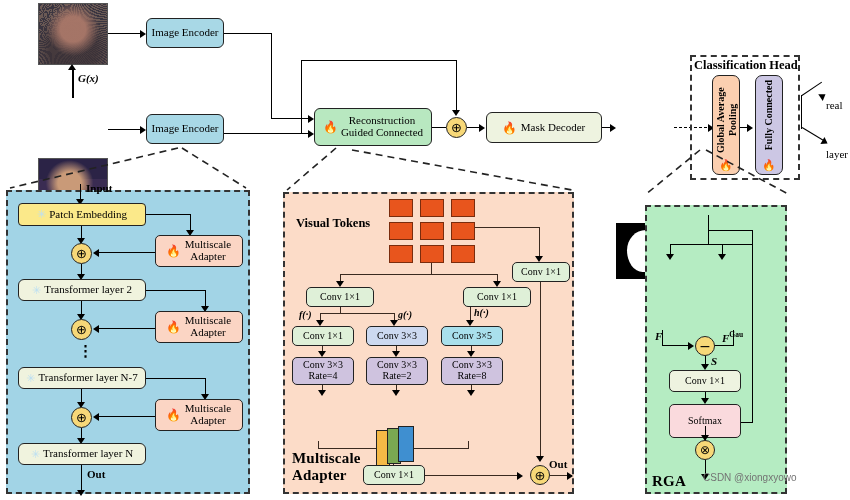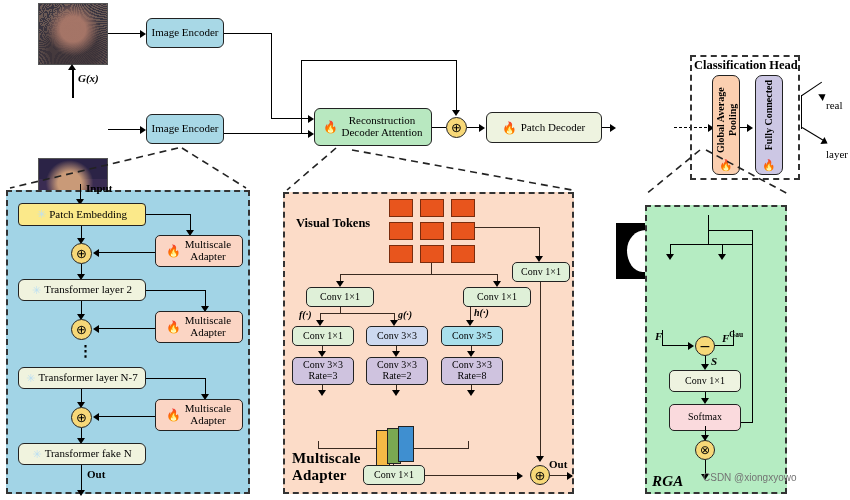--- a/index.html
+++ b/index.html
@@ -123,34 +123,34 @@
 
   <div class="abs ln lnv" style="left:301px;top:60px;height:73px;"></div>
   <div class="abs ln lnh" style="left:301px;top:60px;width:156px;"></div>
   <div class="abs ln lnv" style="left:456px;top:60px;height:52px;"></div>
   <div class="abs arrow ar-d" style="left:452px;top:110px;"></div>
 
   <div class="abs node n-green" style="left:314px;top:108px;width:118px;height:38px;">
     <span class="flame">🔥</span>
     <span style="text-align:center;">
       <span>Reconstruction</span><br>
-      <span>Decoder Attention</span>
+      <span>Guided Connected</span>
     </span>
   </div>
 
   <div class="abs ln lnh" style="left:432px;top:127px;width:14px;"></div>
   <div class="abs circ" style="left:446px;top:117px;width:21px;height:21px;">
     <span>⊕</span>
   </div>
 
   <div class="abs ln lnh" style="left:467px;top:127px;width:16px;"></div>
   <div class="abs arrow ar-r" style="left:479px;top:124px;"></div>
   <div class="abs node n-lgreen" style="left:486px;top:112px;width:116px;height:31px;">
     <span class="flame">🔥</span>
-    <span>Patch Decoder</span>
+    <span>Mask Decoder</span>
   </div>
 
   <div class="abs ln lnh" style="left:602px;top:127px;width:12px;"></div>
   <div class="abs arrow ar-r" style="left:610px;top:124px;"></div>
   <div class="abs maskbox" style="left:616px;top:99px;width:58px;height:56px;">
     <div class="maskblob"></div>
   </div>
 
   <div class="abs dash-h" style="left:674px;top:127px;width:38px;"></div>
   <div class="abs arrow ar-r" style="left:708px;top:124px;"></div>
@@ -280,21 +280,21 @@
     </span>
   </div>
   <div class="abs ln lnh" style="left:99px;top:416px;width:56px;"></div>
   <div class="abs arrow ar-l" style="left:93px;top:413px;"></div>
 
   <div class="abs ln lnv" style="left:81px;top:428px;height:14px;"></div>
   <div class="abs arrow ar-d" style="left:77px;top:438px;"></div>
 
   <div class="abs node n-cream" style="left:18px;top:443px;width:128px;height:22px;">
     <span class="snow">✳</span>
-    <span>Transformer fake N</span>
+    <span>Transformer layer N</span>
   </div>
 
   <div class="abs ln lnv" style="left:81px;top:465px;height:29px;"></div>
   <div class="abs arrow ar-d" style="left:77px;top:490px;"></div>
   <div class="abs lbl" style="left:87px;top:468px;">Out</div>
 
   <div class="abs panel p-orange" style="left:283px;top:192px;width:291px;height:302px;"></div>
 
   <div class="abs title" style="left:296px;top:216px;text-align:right;">Visual Tokens</div>
 
@@ -357,21 +357,21 @@
 
   <div class="abs tln tlnv" style="left:322px;top:346px;height:7px;"></div>
   <div class="abs arrow ar-d" style="left:318px;top:351px;"></div>
   <div class="abs tln tlnv" style="left:396px;top:346px;height:7px;"></div>
   <div class="abs arrow ar-d" style="left:392px;top:351px;"></div>
   <div class="abs tln tlnv" style="left:471px;top:346px;height:7px;"></div>
   <div class="abs arrow ar-d" style="left:467px;top:351px;"></div>
 
   <div class="abs node n-conv-p small" style="left:292px;top:357px;width:62px;height:28px;flex-direction:column;">
     <span>Conv 3×3</span>
-    <span>Rate=3</span>
+    <span>Rate=4</span>
   </div>
   <div class="abs node n-conv-p small" style="left:366px;top:357px;width:62px;height:28px;flex-direction:column;">
     <span>Conv 3×3</span>
     <span>Rate=2</span>
   </div>
   <div class="abs node n-conv-p small" style="left:441px;top:357px;width:62px;height:28px;flex-direction:column;">
     <span>Conv 3×3</span>
     <span>Rate=8</span>
   </div>
 
@@ -453,31 +453,31 @@
   <div class="abs arrow ar-d" style="left:701px;top:364px;"></div>
   <div class="abs lbl-i" style="left:711px;top:355px;">S</div>
 
   <div class="abs node n-lgreen small" style="left:669px;top:370px;width:72px;height:22px;">
     <span>Conv 1×1</span>
   </div>
 
   <div class="abs ln lnv" style="left:705px;top:392px;height:9px;"></div>
   <div class="abs arrow ar-d" style="left:701px;top:398px;"></div>
 
-  <div class="abs node n-soft small" style="left:669px;top:404px;width:72px;height:27px;">
+  <div class="abs node n-soft small" style="left:669px;top:404px;width:72px;height:34px;">
     <span>Softmax</span>
   </div>
 
   <div class="abs ln lnv" style="left:705px;top:426px;height:20px;"></div>
   <div class="abs arrow ar-d" style="left:701px;top:435px;"></div>
 
   <div class="abs circ" style="left:695px;top:440px;width:20px;height:20px;">
     <span style="font-size:12px;">⊗</span>
   </div>
 
   <div class="abs ln lnv" style="left:705px;top:460px;height:18px;"></div>
   <div class="abs arrow ar-d" style="left:701px;top:474px;"></div>
 
-  <div class="abs bigtitle" style="left:652px;top:473px;font-style:italic;">RGA</div>
+  <div class="abs bigtitle" style="left:652px;top:473px;">RGA</div>
 
   <div class="wm" style="left:703px;top:472px;">CSDN @xiongxyowo</div>
 
 </div>
 
 </body></html>

